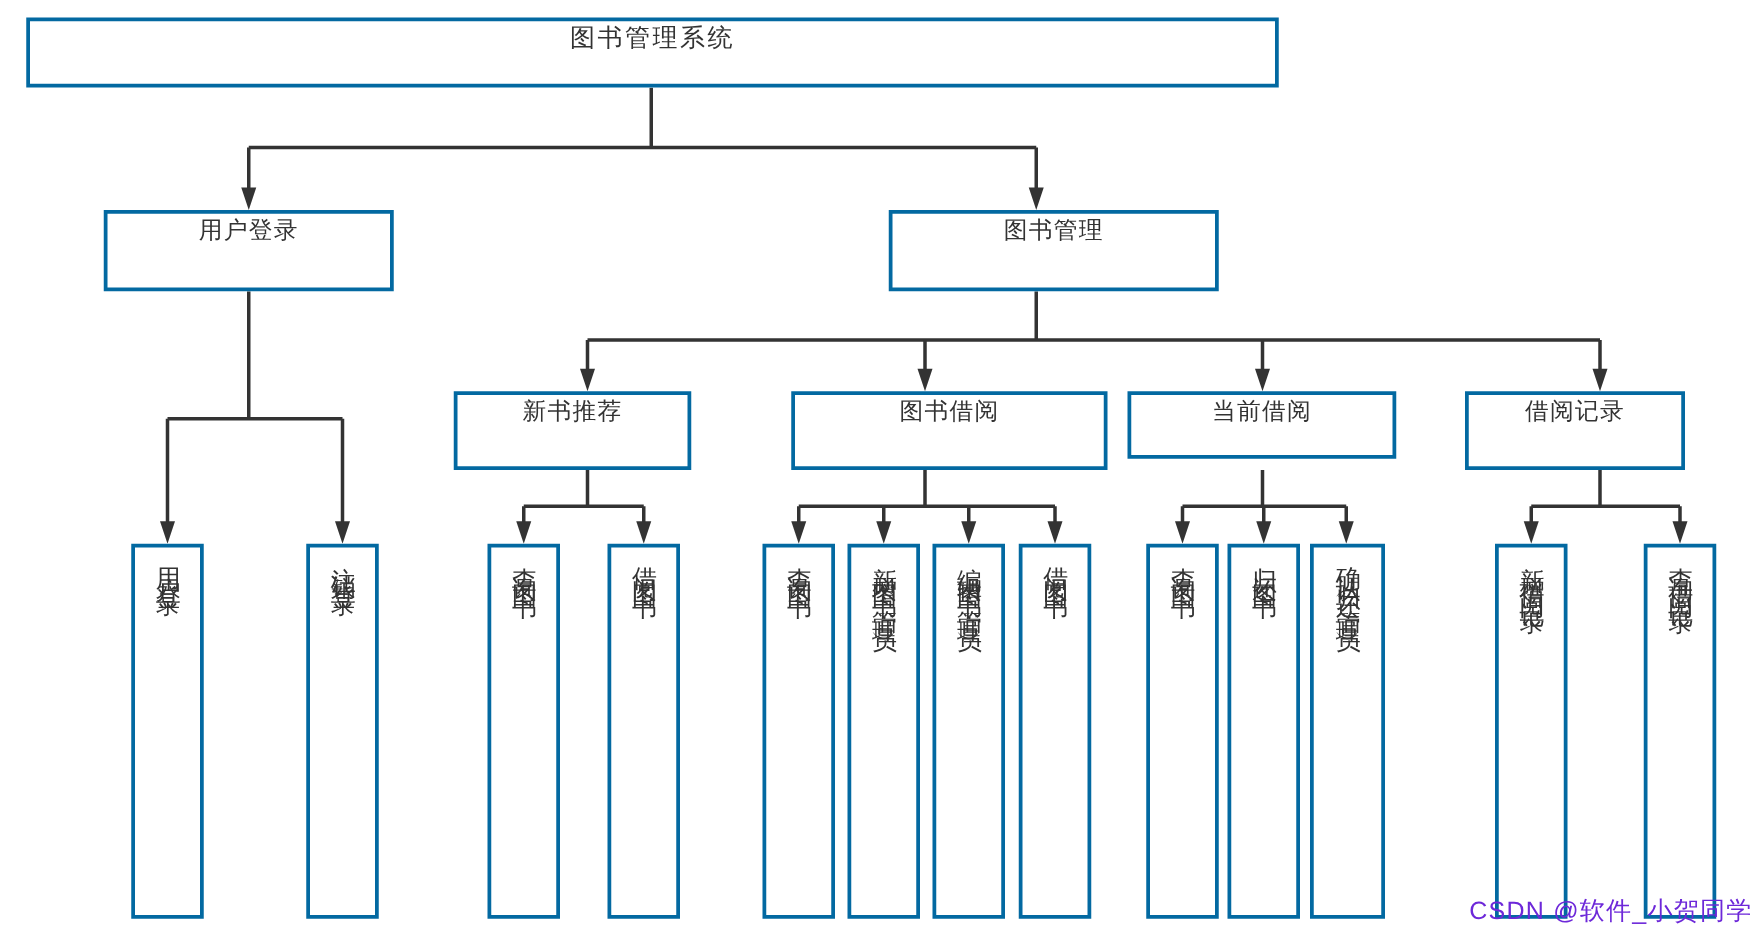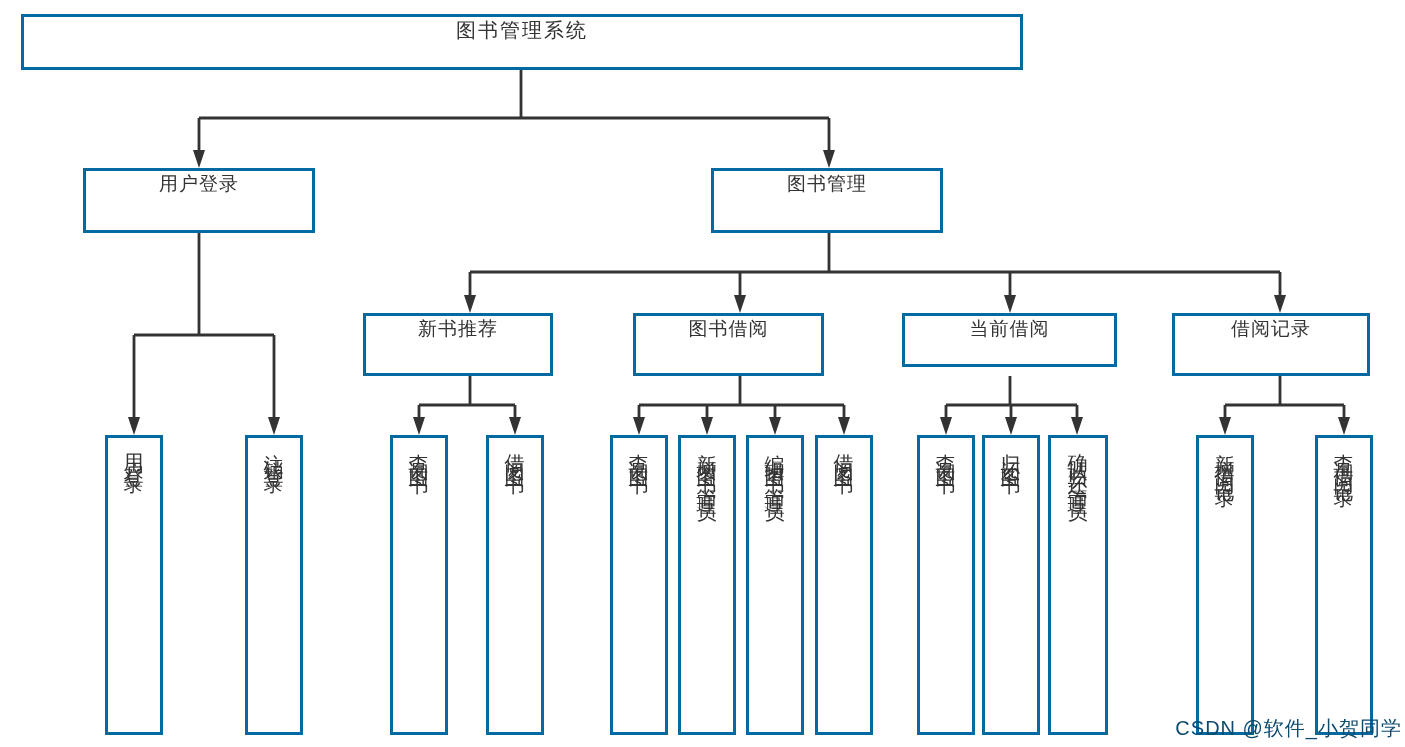--- a/index.html
+++ b/index.html
@@ -34,21 +34,21 @@
     position:absolute;left:0;top:0;
     pointer-events:none;
   }
   svg#connectors path{stroke:#333333;stroke-width:2.8;fill:none;}
   svg#connectors polygon{fill:#333333;stroke:none;}
   .watermark{
     position:absolute;
     right:3px;
     bottom:5px;
     font-size:20px;
-    color:#0c4a6e;
+    color:#6d28d9;
     letter-spacing:1px;
     white-space:nowrap;
     z-index:5;
   }
 </style>
 </head>
 <body>
 
 <div id="canvas">
 
@@ -102,34 +102,34 @@
     </g>
   </svg>
 
   <div class="box root" style="left:21px;top:14px;width:1002px;height:56px;">
     <span class="hlabel">图书管理系统</span>
   </div>
 
   <div class="box" style="left:83px;top:168px;width:232px;height:65px;">
     <span class="hlabel">用户登录</span>
   </div>
-  <div class="box" style="left:711px;top:168px;width:232px;height:65px;">
+  <div class="box" style="left:711px;top:168px;width:264px;height:65px;">
     <span class="hlabel">图书管理</span>
   </div>
 
   <div class="box" style="left:363px;top:313px;width:190px;height:63px;">
     <span class="hlabel">新书推荐</span>
   </div>
-  <div class="box" style="left:633px;top:313px;width:191px;height:63px;">
+  <div class="box" style="left:633px;top:313px;width:253px;height:63px;">
     <span class="hlabel">图书借阅</span>
   </div>
   <div class="box" style="left:902px;top:313px;width:215px;height:54px;">
     <span class="hlabel">当前借阅</span>
   </div>
-  <div class="box" style="left:1172px;top:313px;width:198px;height:63px;">
+  <div class="box" style="left:1172px;top:313px;width:176px;height:63px;">
     <span class="hlabel">借阅记录</span>
   </div>
 
   <div class="box leaf" style="left:105px;top:435px;width:58px;height:300px;">
     <span>用户登录</span>
   </div>
   <div class="box leaf" style="left:245px;top:435px;width:58px;height:300px;">
     <span>注销登录</span>
   </div>
 

